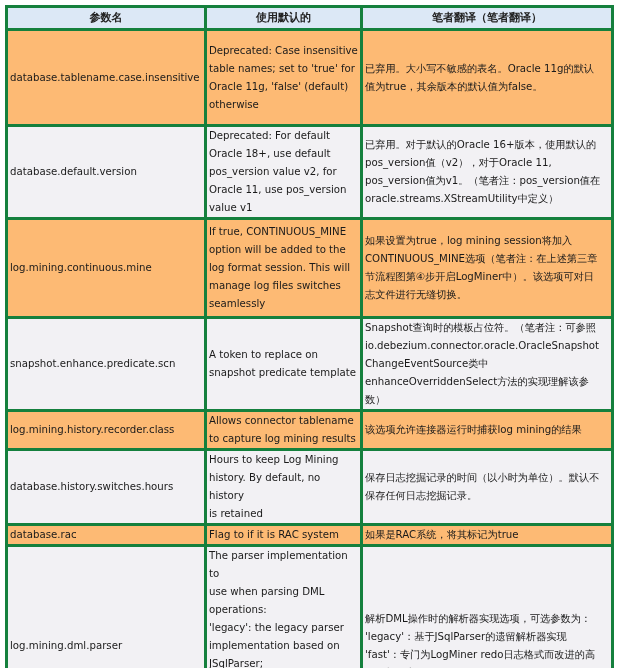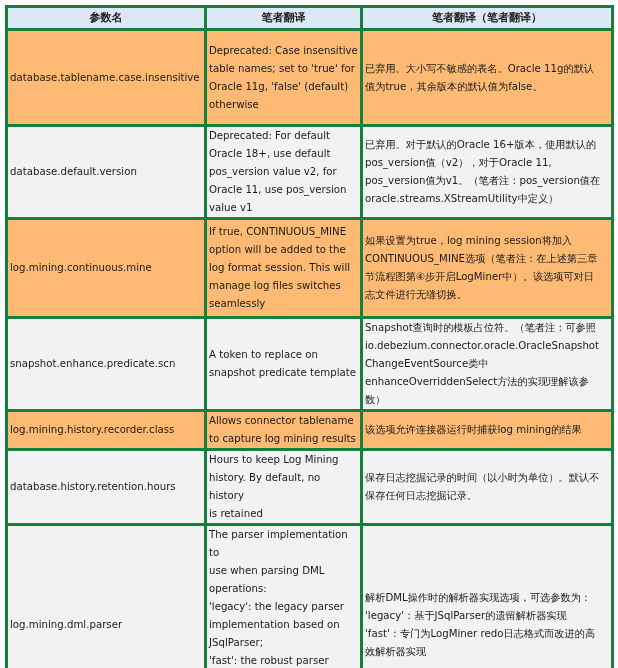--- a/index.html
+++ b/index.html
@@ -54,21 +54,21 @@
 
 <table class="params">
   <colgroup>
     <col class="c1">
       <col class="c2">
       <col class="c3">
   </colgroup>
   <thead>
     <tr>
       <th>参数名</th>
-      <th>笔者翻译</th>
+      <th>使用默认的</th>
       <th>笔者翻译（笔者翻译）</th>
     </tr>
   </thead>
   <tbody id="tbody">
   <tr class="plain" style="height: 96px;">
     <td class="name">database.tablename.case.insensitive</td>
     <td class="desc">Deprecated: Case insensitive
 table names; set to 'true' for
 Oracle 11g, 'false' (default)
 otherwise</td>
@@ -114,28 +114,33 @@
   </tr>
 
   <tr class="plain" style="height: 35px;">
     <td class="name">log.mining.history.recorder.class</td>
     <td class="desc">Allows connector tablename
 to capture log mining results</td>
     <td class="trans">该选项允许连接器运行时捕获log mining的结果</td>
   </tr>
 
   <tr class="alt" style="height: 51px;">
-    <td class="name">database.history.retention.hours</td>
+    <td class="name">database.history.switches.hours</td>
     <td class="desc">Hours to keep Log Mining
 history.  By default, no history
 is retained</td>
     <td class="trans">保存日志挖掘记录的时间（以小时为单位）。默认不
 保存任何日志挖掘记录。</td>
   </tr>
 
+  <tr class="plain" style="height: 19px;">
+    <td class="name">database.rac</td>
+    <td class="desc">Flag to if it is RAC system</td>
+    <td class="trans">如果是RAC系统，将其标记为true</td>
+  </tr>
 
   <tr class="alt" style="height: 177px;">
     <td class="name">log.mining.dml.parser</td>
     <td class="desc">The parser implementation to
 use when parsing DML
 operations:
 'legacy': the legacy parser
 implementation based on
 JSqlParser;
 'fast': the robust parser

